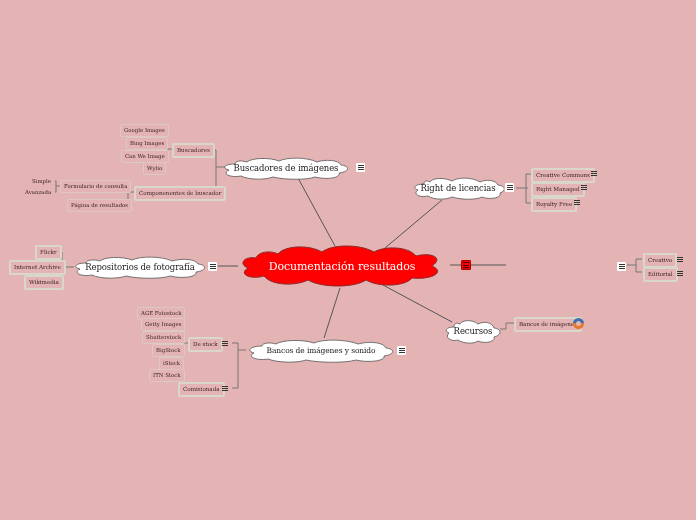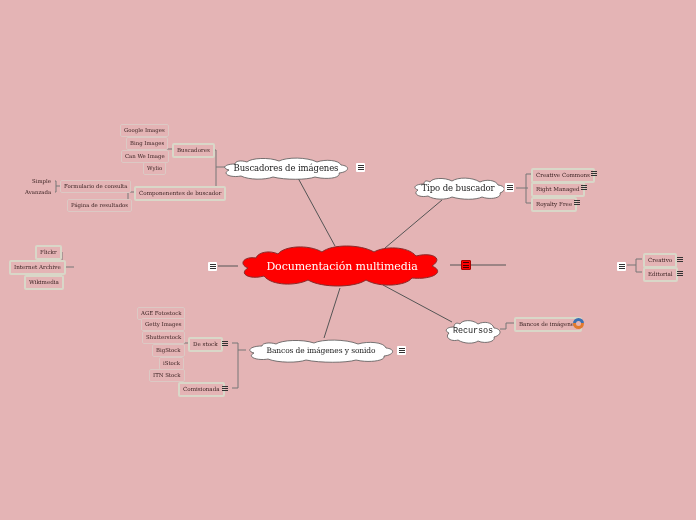--- a/index.html
+++ b/index.html
@@ -68,21 +68,21 @@
     <path d="M178 337 H182"></path>
     <path d="M178 350 H182"></path>
     <path d="M178 362 H182"></path>
   </g>
 </svg>
 
 <div class="cloud root" style="left:236px;top:244px;width:212px;height:44px;">
   <svg width="212" height="44" viewBox="0 0 212 44">
     <path d="M20 14 C8 12 2 20 12 24 C2 30 14 36 28 32 C36 42 60 42 72 36 C86 44 118 44 130 36 C144 44 170 42 176 34 C196 36 210 28 196 22 C208 14 196 8 180 12 C172 2 148 2 138 8 C124 0 96 0 86 8 C72 0 48 2 42 10 C34 6 22 8 20 14 Z" fill="#ff0000" stroke="#8a2a2a" stroke-width="1"></path>
   </svg>
-  <span>Documentación multimedia</span>
+  <span>Documentación resultados</span>
 </div>
 <div class="menu red" style="left:461px;top:260px;">
       <i></i>
       <i></i>
       <i></i>
     </div>
 
 <div class="cloud" style="left:221px;top:156px;width:130px;height:24px;">
   <svg width="130" height="24" viewBox="0 0 130 24">
     <path d="M14 8 C4 8 0 12 8 14 C0 18 10 22 20 20 C28 24 44 24 52 21 C64 24 86 24 94 21 C106 24 120 22 118 17 C128 16 130 10 120 9 C118 4 104 3 96 6 C86 1 66 1 58 5 C48 1 30 2 26 6 C20 4 14 5 14 8 Z" fill="#fff" stroke="#555" stroke-width="0.8"></path>
@@ -100,20 +100,26 @@
 <div class="leaf" style="left:126px;top:137px;">Bing Images</div>
 <div class="leaf" style="left:121px;top:150px;">Can We Image</div>
 <div class="leaf" style="left:143px;top:162px;">Wylio</div>
 
 <div class="leaf lvl2" style="left:134px;top:186px;">Componenentes de buscador</div>
 <div class="leaf" style="left:60px;top:180px;">Formulario de consulta</div>
 <div class="leaf" style="left:67px;top:199px;">Página de resultados</div>
 <div class="leaf" style="left:28px;top:175px;border-color:transparent;">Simple</div>
 <div class="leaf" style="left:21px;top:186px;border-color:transparent;">Avanzada</div>
 
+<div class="cloud" style="left:72px;top:255px;width:136px;height:24px;">
+  <svg width="136" height="24" viewBox="0 0 136 24">
+    <path d="M14 8 C4 8 0 12 8 14 C0 18 10 22 20 20 C28 24 46 24 54 21 C66 24 90 24 98 21 C110 24 126 22 124 17 C134 16 136 10 126 9 C124 4 110 3 100 6 C90 1 68 1 60 5 C50 1 32 2 28 6 C22 4 14 5 14 8 Z" fill="#fff" stroke="#555" stroke-width="0.8"></path>
+  </svg>
+  <span>Repositorios de fotografía</span>
+</div>
 <div class="menu" style="left:208px;top:262px;">
       <i></i>
       <i></i>
       <i></i>
     </div>
 <div class="leaf lvl2" style="left:35px;top:245px;">Flickr</div>
 <div class="leaf lvl2" style="left:9px;top:260px;">Internet Archive</div>
 <div class="leaf lvl2" style="left:24px;top:275px;">Wikimedia</div>
 
 <div class="cloud" style="left:246px;top:338px;width:150px;height:25px;text-align:right;">
@@ -145,21 +151,21 @@
 <div class="menu plain" style="left:220px;top:384px;">
       <i></i>
       <i></i>
       <i></i>
     </div>
 
 <div class="cloud" style="left:412px;top:176px;width:92px;height:24px;">
   <svg width="92" height="24" viewBox="0 0 92 24">
     <path d="M12 8 C3 8 0 12 6 14 C0 18 8 22 16 20 C22 24 34 24 40 21 C50 24 64 24 70 21 C78 24 90 22 88 17 C94 15 94 10 86 9 C84 4 74 3 68 6 C60 1 46 1 40 5 C32 1 20 2 18 6 C14 4 12 5 12 8 Z" fill="#fff" stroke="#555" stroke-width="0.8"></path>
   </svg>
-  <span>Tipo de buscador</span>
+  <span>Right de licencias</span>
 </div>
 <div class="menu" style="left:505px;top:183px;">
       <i></i>
       <i></i>
       <i></i>
     </div>
 <div class="leaf lvl2" style="left:531px;top:168px;">Creative Commons</div>
 <div class="menu plain" style="left:589px;top:169px;">
       <i></i>
       <i></i>
@@ -189,21 +195,21 @@
       <i></i>
       <i></i>
     </div>
 <div class="leaf lvl2" style="left:643px;top:267px;">Editorial</div>
 <div class="menu plain" style="left:675px;top:269px;">
       <i></i>
       <i></i>
       <i></i>
     </div>
 
-<div class="cloud" style="left:444px;top:318px;width:58px;height:26px;font-family:Liberation Mono, monospace;">
+<div class="cloud" style="left:444px;top:318px;width:58px;height:26px;">
   <svg width="58" height="26" viewBox="0 0 58 26">
     <path d="M10 9 C2 9 0 13 5 15 C0 20 8 24 14 22 C20 26 30 26 34 23 C40 26 52 24 50 19 C58 17 58 11 50 10 C48 4 40 3 34 6 C28 1 18 2 16 6 C12 4 10 6 10 9 Z" fill="#fff" stroke="#555" stroke-width="0.8"></path>
   </svg>
   <span>Recursos</span>
 </div>
 <div class="leaf lvl2" style="left:514px;top:317px;">Bancos de imágenes</div>
 <div class="donut top" style="left:573px;top:318px;"></div>
 
 </div>
 

